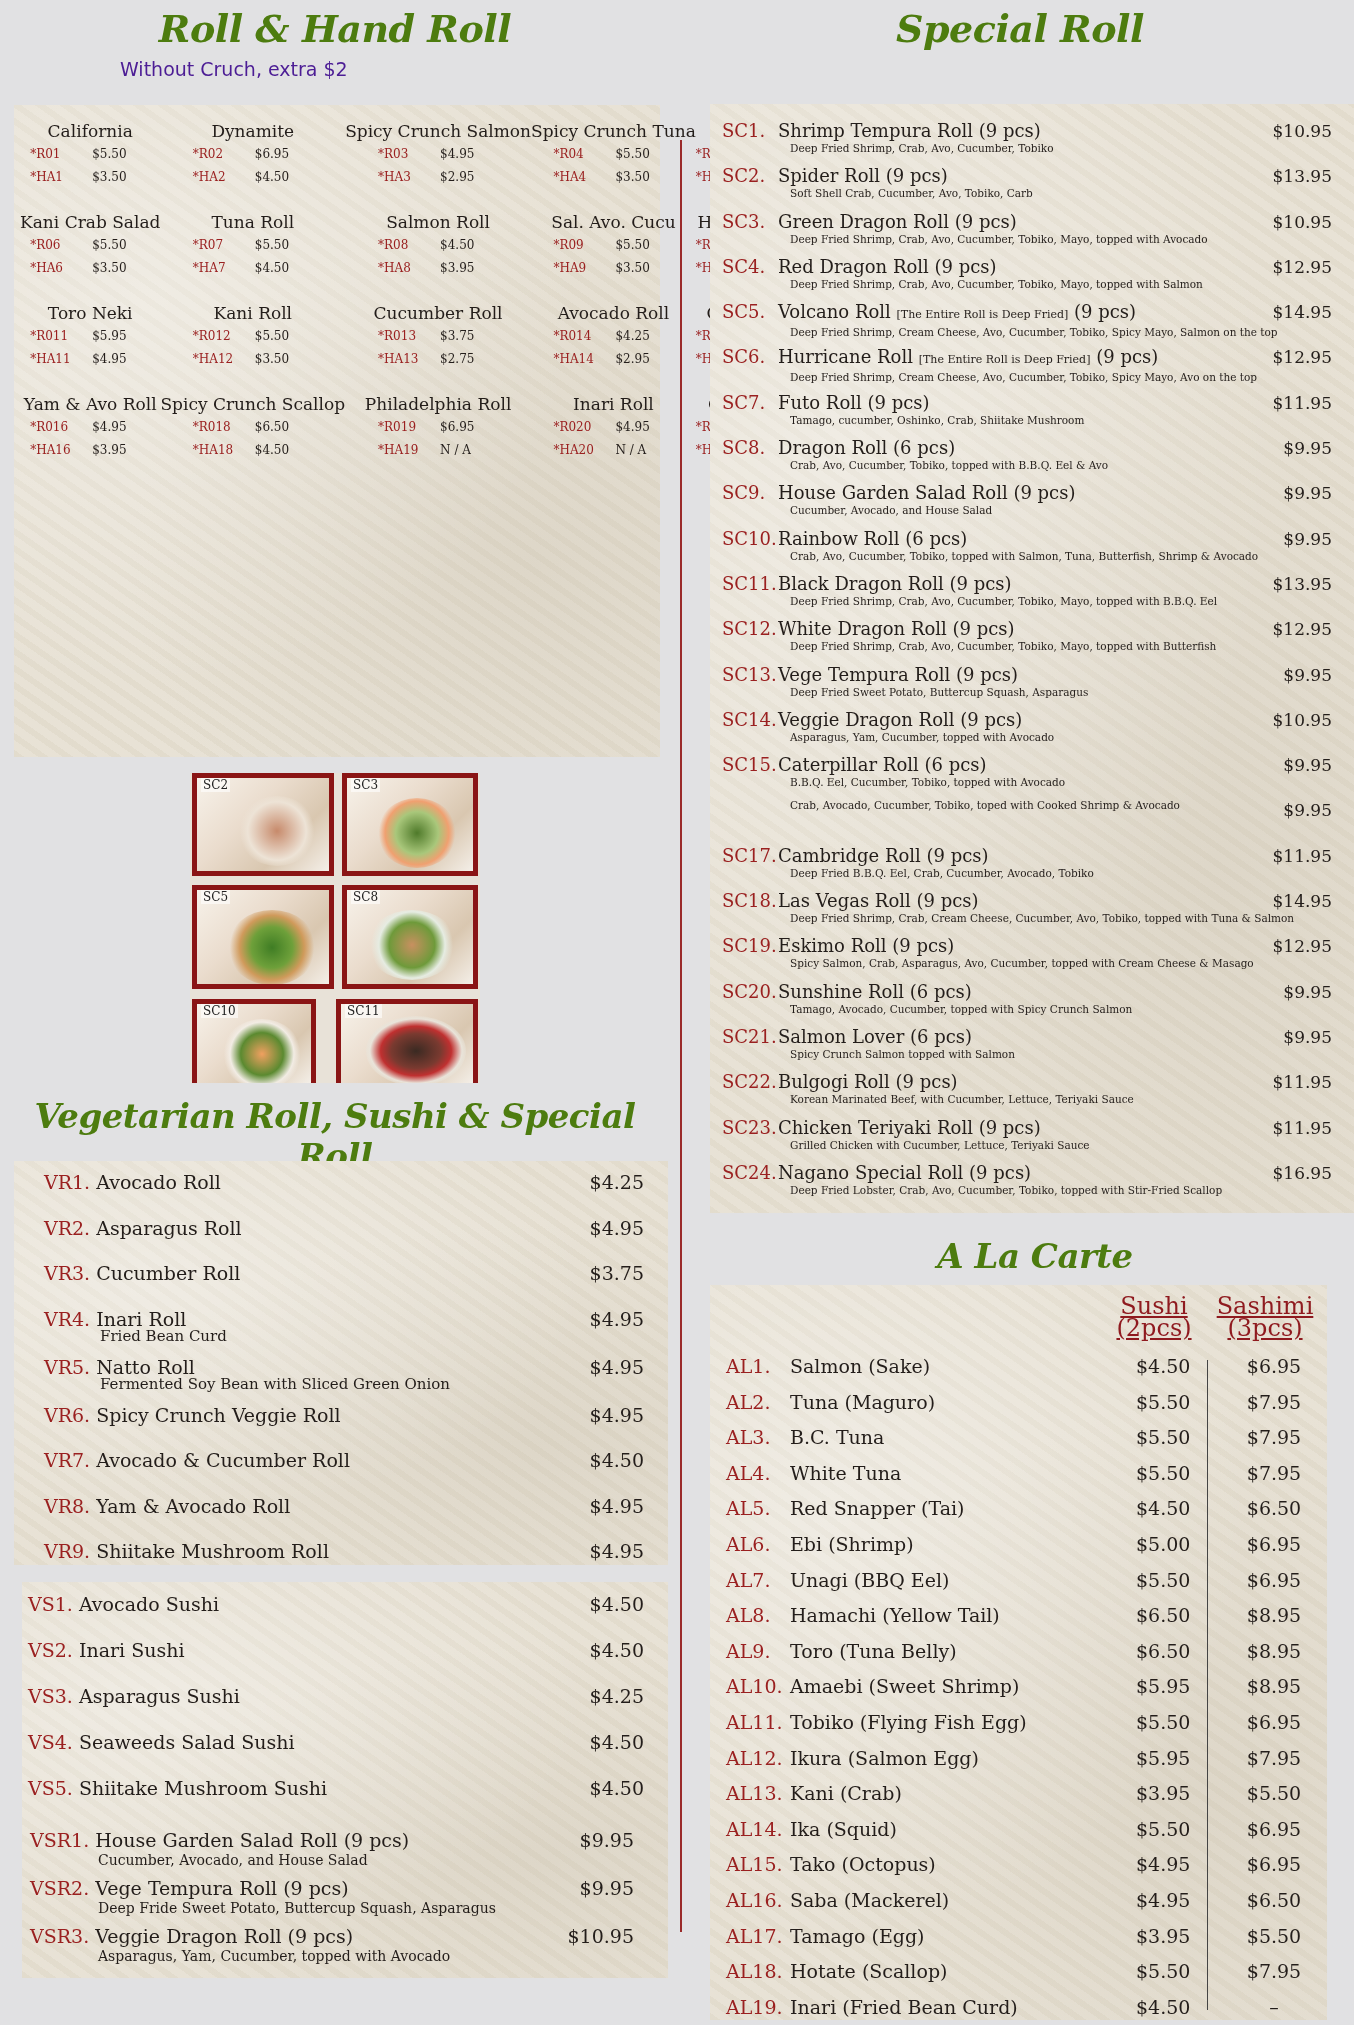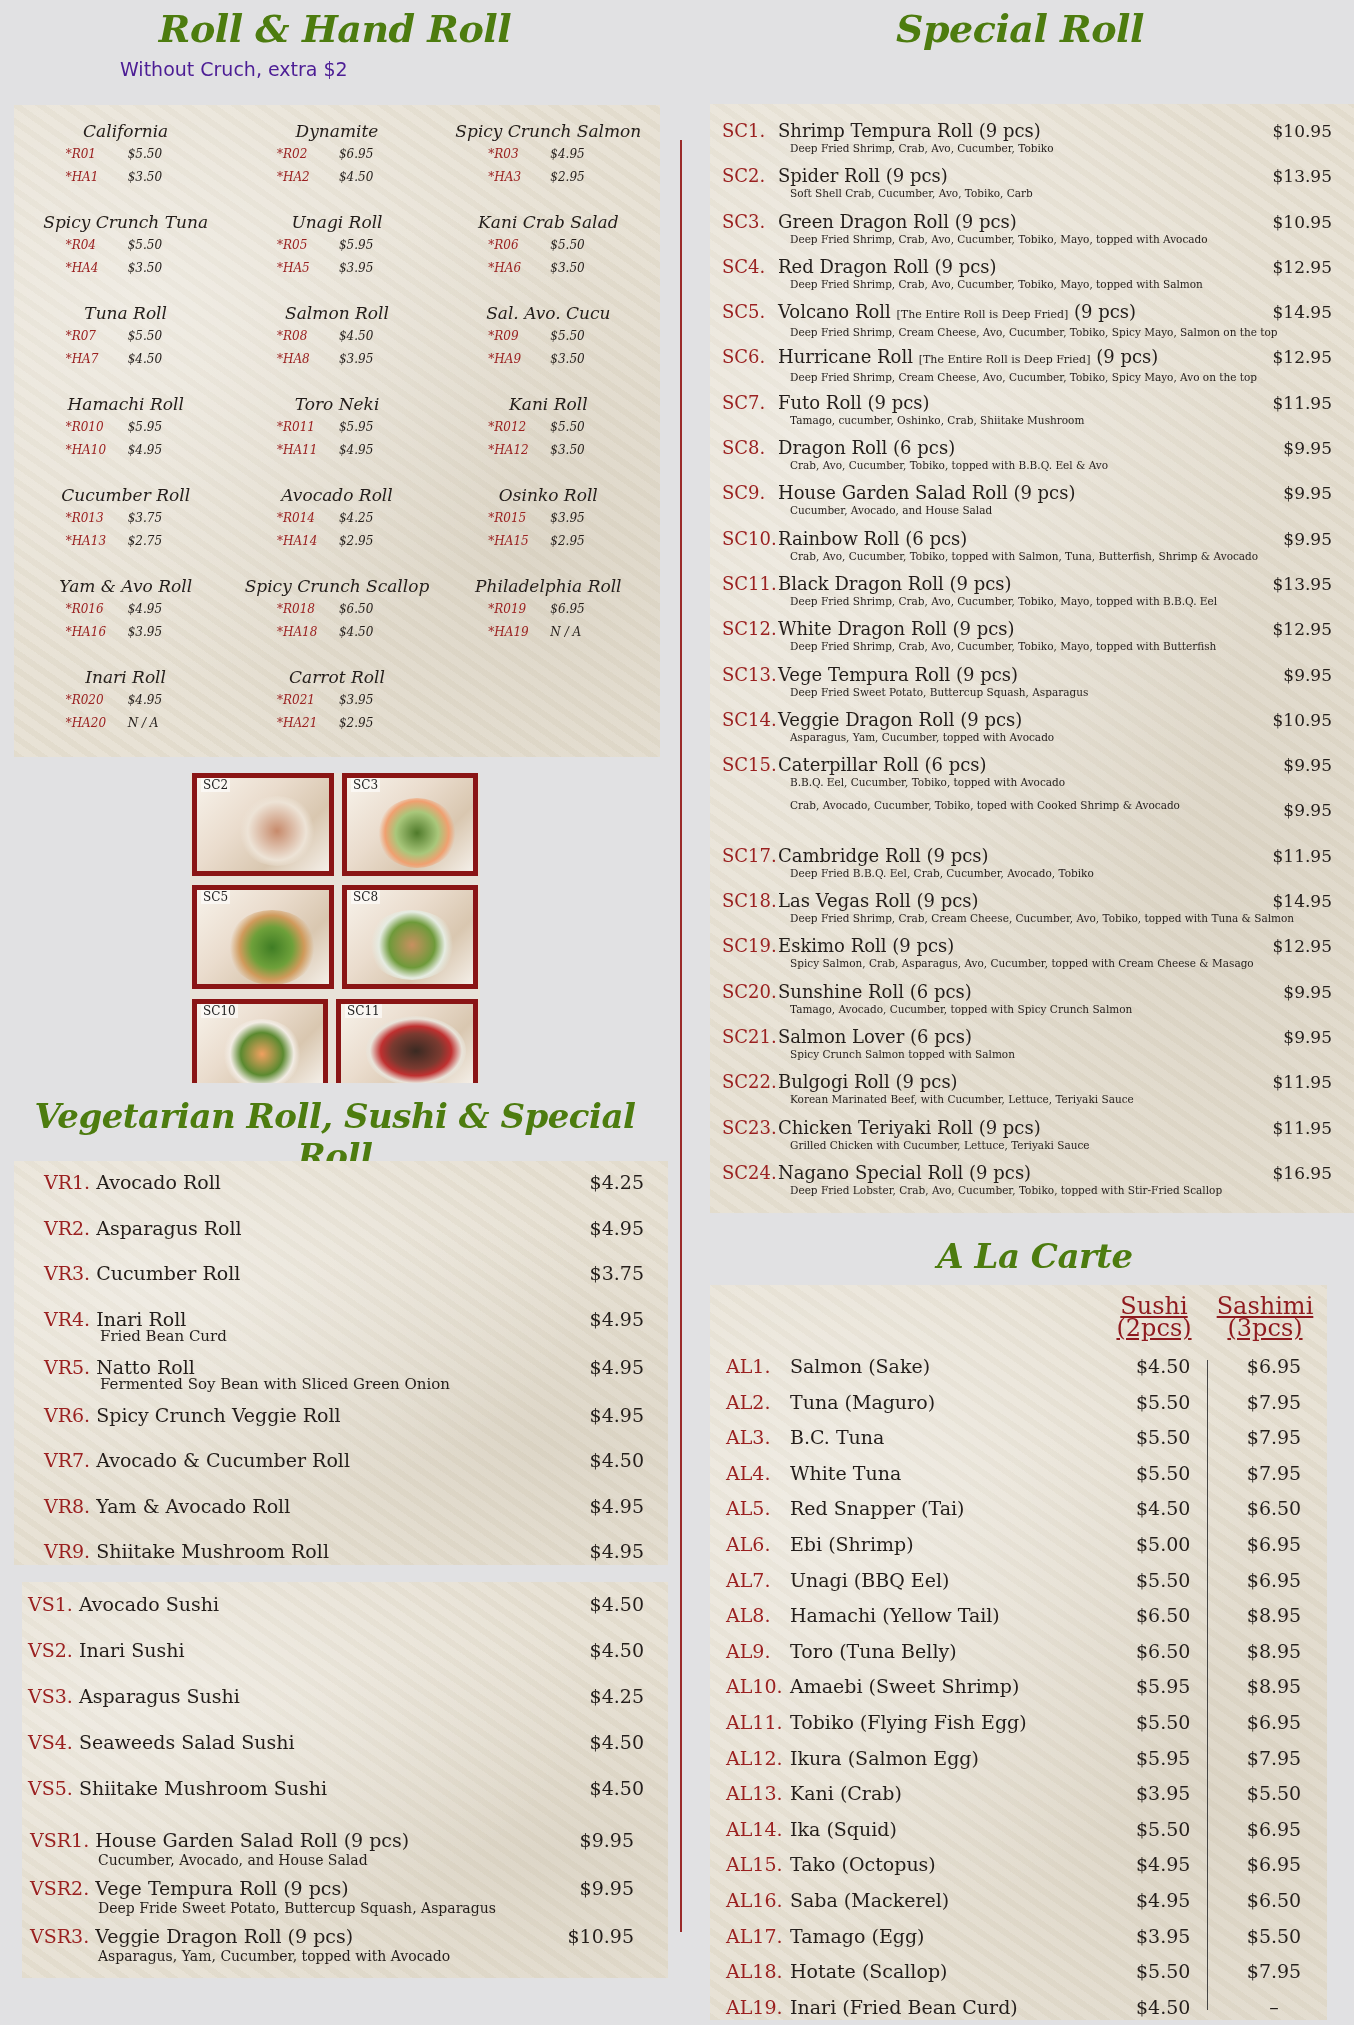--- a/index.html
+++ b/index.html
@@ -19,21 +19,21 @@
   }
   .script-title {
     position:absolute; font-family:"DejaVu Serif", serif; font-style:italic;
     color:#4d7c0f; font-weight:bold; text-align:center; letter-spacing:-0.5px;
   }
   .subtitle { position:absolute; font-family:"DejaVu Sans", sans-serif; font-size:19px; color:#4c1d95; text-align:left; }
   .code { color:#9a2020; }
   .divider { position:absolute; background:#9a2a2a; width:2px; }
 
   
-  .roll-grid { display:grid; grid-template-columns:repeat(3, 1fr); row-gap:0; padding:14px 6px 0 6px; box-sizing:border-box;font-style:italic; }
+  .roll-grid { display:grid; grid-template-columns:repeat(5, 1fr); row-gap:0; padding:14px 6px 0 6px; box-sizing:border-box; }
   .roll-cell { text-align:center; height:91px; }
   .roll-name { font-size:17px; line-height:24px; white-space:nowrap; }
   .roll-price-row { font-size:12px; line-height:23px; white-space:nowrap; }
   .roll-price-row .code { display:inline-block; width:62px; text-align:left; }
   .roll-price-row .price { display:inline-block; width:58px; text-align:left; }
 
   
   .sp-item { position:relative; height:45.3px; padding-left:12px; }
   .sp-line { font-size:18px; line-height:22px; white-space:nowrap; }
   .sp-line .code { display:inline-block; width:56px; }
@@ -180,21 +180,21 @@
     <div class="food1" style="left:30px;top:20px;width:80px;height:70px;background:radial-gradient(circle,#4f7a2a 0%,#a9c77b 40%,#f0a070 60%,transparent 72%);"></div>
   </div>
   <div class="photo" style="left:2px; top:112px; width:142px; height:104px;">
     <span class="lbl">SC5</span>
     <div class="food1" style="left:30px;top:20px;width:90px;height:75px;background:radial-gradient(circle,#3f7d24 0%,#6ea03a 35%,#d09a5b 55%,transparent 72%);"></div>
   </div>
   <div class="photo" style="left:152px; top:112px; width:136px; height:104px;">
     <span class="lbl">SC8</span>
     <div class="food1" style="left:20px;top:20px;width:90px;height:70px;background:radial-gradient(circle,#c89060 0%,#6e9a3a 40%,#e6ece2 58%,transparent 72%);"></div>
   </div>
-  <div class="photo" style="left:2px; top:226px; width:136px; height:84px; border-bottom:none;">
+  <div class="photo" style="left:2px; top:226px; width:124px; height:84px; border-bottom:none;">
     <span class="lbl">SC10</span>
     <div class="food1" style="left:25px;top:15px;width:80px;height:70px;background:radial-gradient(circle,#f0a060 0%,#5b8a30 40%,#f2ece4 60%,transparent 72%);"></div>
   </div>
   <div class="photo" style="left:146px; top:226px; width:142px; height:84px; border-bottom:none;">
     <span class="lbl">SC11</span>
     <div class="food1" style="left:25px;top:12px;width:100px;height:70px;background:radial-gradient(ellipse,#3a2a22 0%,#7a3a30 35%,#c03030 50%,#e9e4da 65%,transparent 75%);"></div>
   </div>
 </div>
 
 <div class="script-title" style="left:20px; top:1096px; width:630px; font-size:34px;">Vegetarian Roll, Sushi &amp; Special Roll</div>

